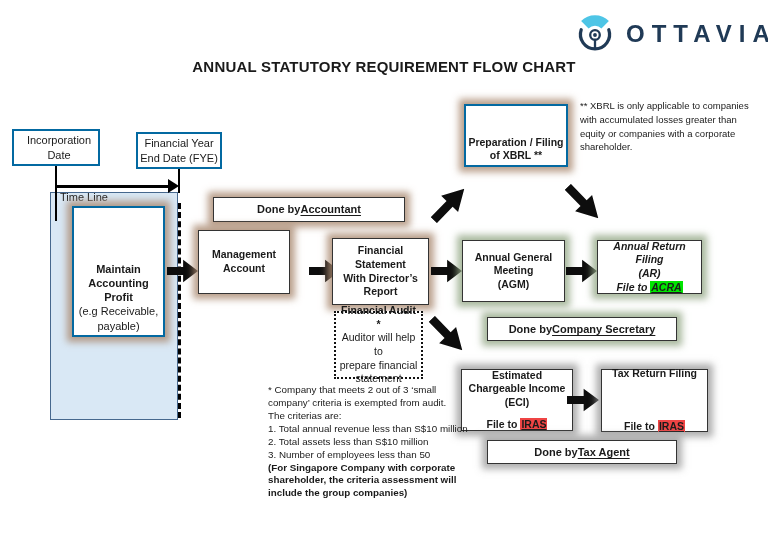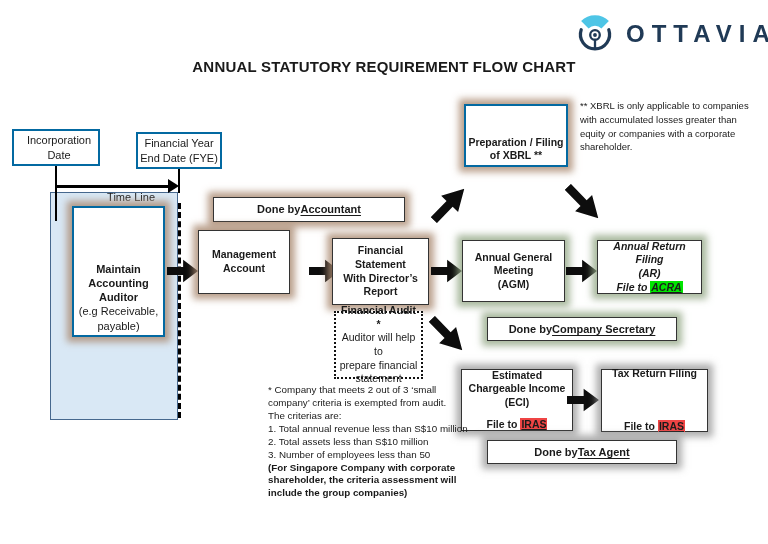--- a/index.html
+++ b/index.html
@@ -33,21 +33,21 @@
   .hl-green{background:#00e400;font-weight:bold;text-decoration:underline;padding:0 1px;}
   .hl-cyan{background:#ef4444;font-weight:bold;text-decoration:underline;padding:0 1px;}
   
   .tl-rect{position:absolute;left:50px;top:192px;width:128px;height:228px;
     background:#d9e8f5;border:1px solid #46688e;box-sizing:border-box;}
   .vline{position:absolute;width:0;border-left:2px solid #000;}
   .dashline{position:absolute;left:178px;top:203px;height:215px;width:0;border-left:3px dashed #000;}
   .tl-shaft{position:absolute;left:56px;top:185px;width:114px;height:3px;background:#000;}
   .tl-head{position:absolute;left:168px;top:179px;width:11px;height:14px;background:#000;
     clip-path:polygon(0 0,100% 50%,0 100%);}
-  .tl-label{position:absolute;left:60px;top:191px;width:95px;text-align:right;font-size:11px;}
+  .tl-label{position:absolute;left:60px;top:191px;width:95px;text-align:left;font-size:11px;}
   
   .barrow{position:absolute;background:#0d0d0d;
     clip-path:polygon(0 33%,52% 33%,52% 3%,100% 50%,52% 97%,52% 67%,0 67%);}
   
   .note{position:absolute;font-size:9.5px;line-height:1.45;}
   .footnote{position:absolute;left:268px;top:384px;width:206px;font-size:9.8px;line-height:1.32;}
 </style>
 </head>
 <body>
 
@@ -79,21 +79,21 @@
 Date</span>
   </div>
   <div class="box b2" style="left:136px;top:132px;width:86px;height:37px;font-size:11px;">
     <span class="pre">Financial Year
 End Date (FYE)</span>
   </div>
 
   <div class="box b2 glow-brown" style="left:72px;top:206px;width:93px;height:131px;font-size:11px;">
     <span class="bold pre">Maintain
 Accounting
-Auditor</span>
+Profit</span>
     <span class="pre">(e.g Receivable,
 payable)</span>
   </div>
 
   <div class="box b1 glow-brown" style="left:213px;top:197px;width:192px;height:25px;font-size:11px;flex-direction:row;">
     <span class="bold">Done by </span>
     <span class="bold u">Accountant</span>
   </div>
 
   <div class="barrow" style="left:167px;top:259px;width:31px;height:24px;"></div>

